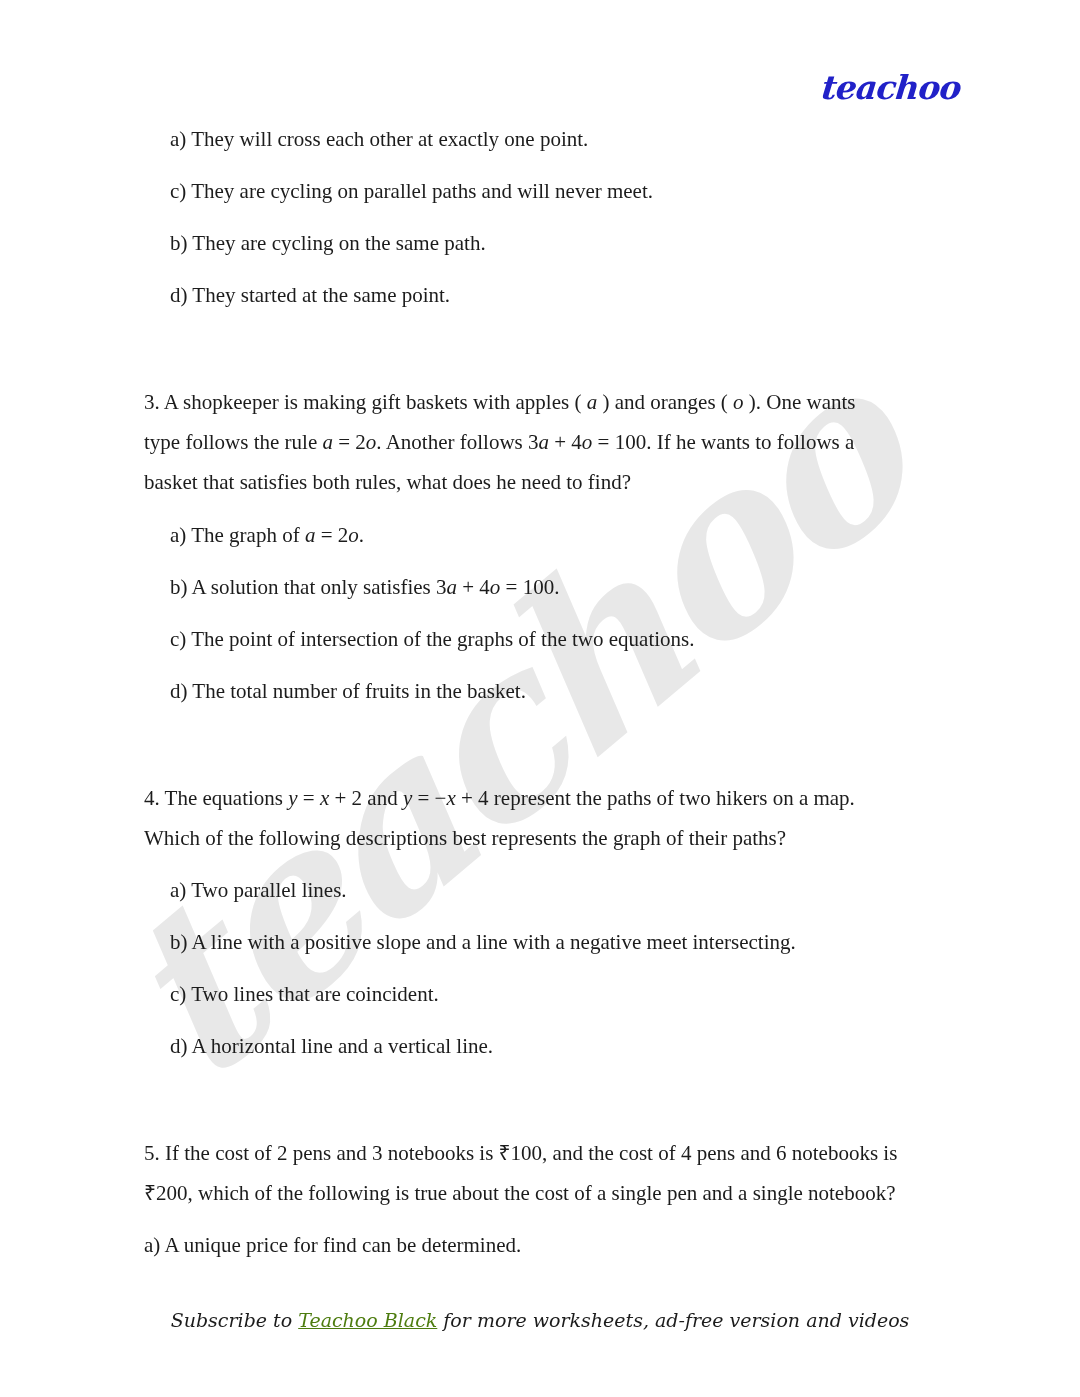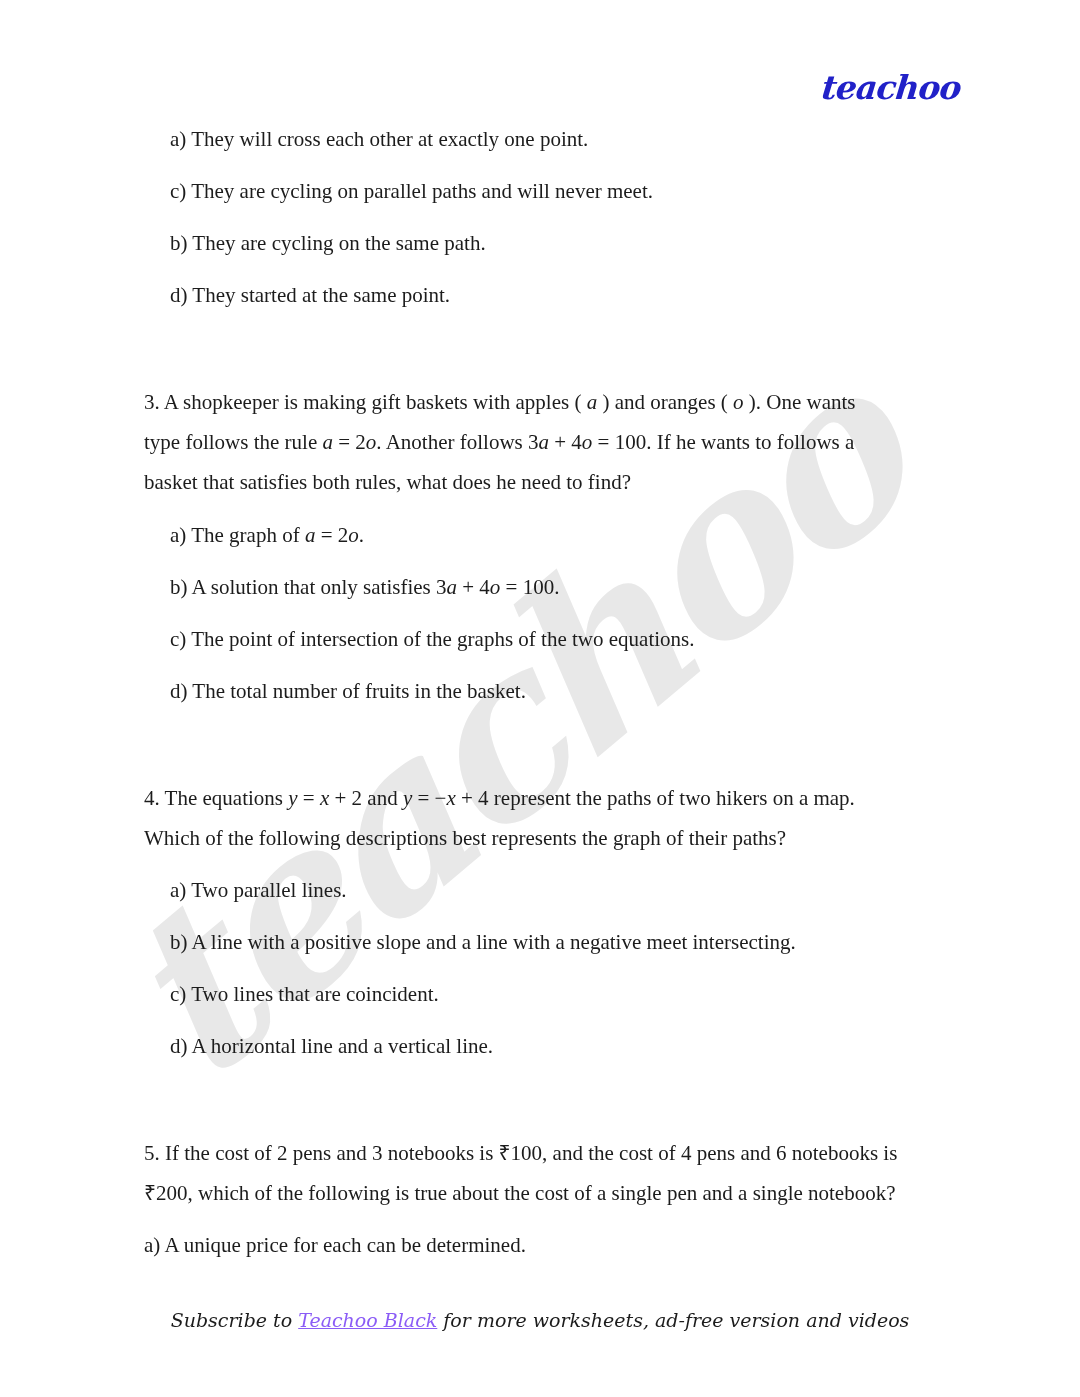--- a/index.html
+++ b/index.html
@@ -68,21 +68,21 @@
     left:0; right:0; top:1306px;
     text-align:center;
     font-family:"DejaVu Serif", serif;
     font-style:italic;
     font-size:19px;
     line-height:28px;
     color:#1c1c1c;
     z-index:1;
   }
   .footer a, .footer .link {
-    color:#8b5cf6;
+    color:#4d7c0f;
     text-decoration:underline;
     cursor:pointer;
   }
 </style>
 </head>
 <body>
 
 <div class="watermark">teachoo</div>
 
 <div class="logo">teachoo</div>
@@ -100,18 +100,18 @@
     <div class="line gap-option indent"><span>c) The point of intersection of the graphs of the two equations.</span></div>
     <div class="line gap-option indent"><span>d) The total number of fruits in the basket.</span></div>
     <div class="line gap-section"><span>4. The equations </span><span class="mvar">y</span><span> = </span><span class="mvar">x</span><span> + 2 and </span><span class="mvar">y</span><span> = −</span><span class="mvar">x</span><span> + 4 represent the paths of two hikers on a map.</span></div>
     <div class="line gap-para"><span>Which of the following descriptions best represents the graph of their paths?</span></div>
     <div class="line gap-option indent"><span>a) Two parallel lines.</span></div>
     <div class="line gap-option indent"><span>b) A line with a positive slope and a line with a negative meet intersecting.</span></div>
     <div class="line gap-option indent"><span>c) Two lines that are coincident.</span></div>
     <div class="line gap-option indent"><span>d) A horizontal line and a vertical line.</span></div>
     <div class="line gap-section"><span>5. If the cost of 2 pens and 3 notebooks is ₹100, and the cost of 4 pens and 6 notebooks is</span></div>
     <div class="line gap-para"><span>₹200, which of the following is true about the cost of a single pen and a single notebook?</span></div>
-    <div class="line gap-option"><span>a) A unique price for each can be determined.</span></div>
+    <div class="line gap-option"><span>a) A unique price for find can be determined.</span></div>
   </div>
 
 <div class="footer">
   <span>Subscribe to </span><span class="link">Teachoo Black</span><span> for more worksheets, ad-free version and videos</span>
 </div>
 
 </body></html>

